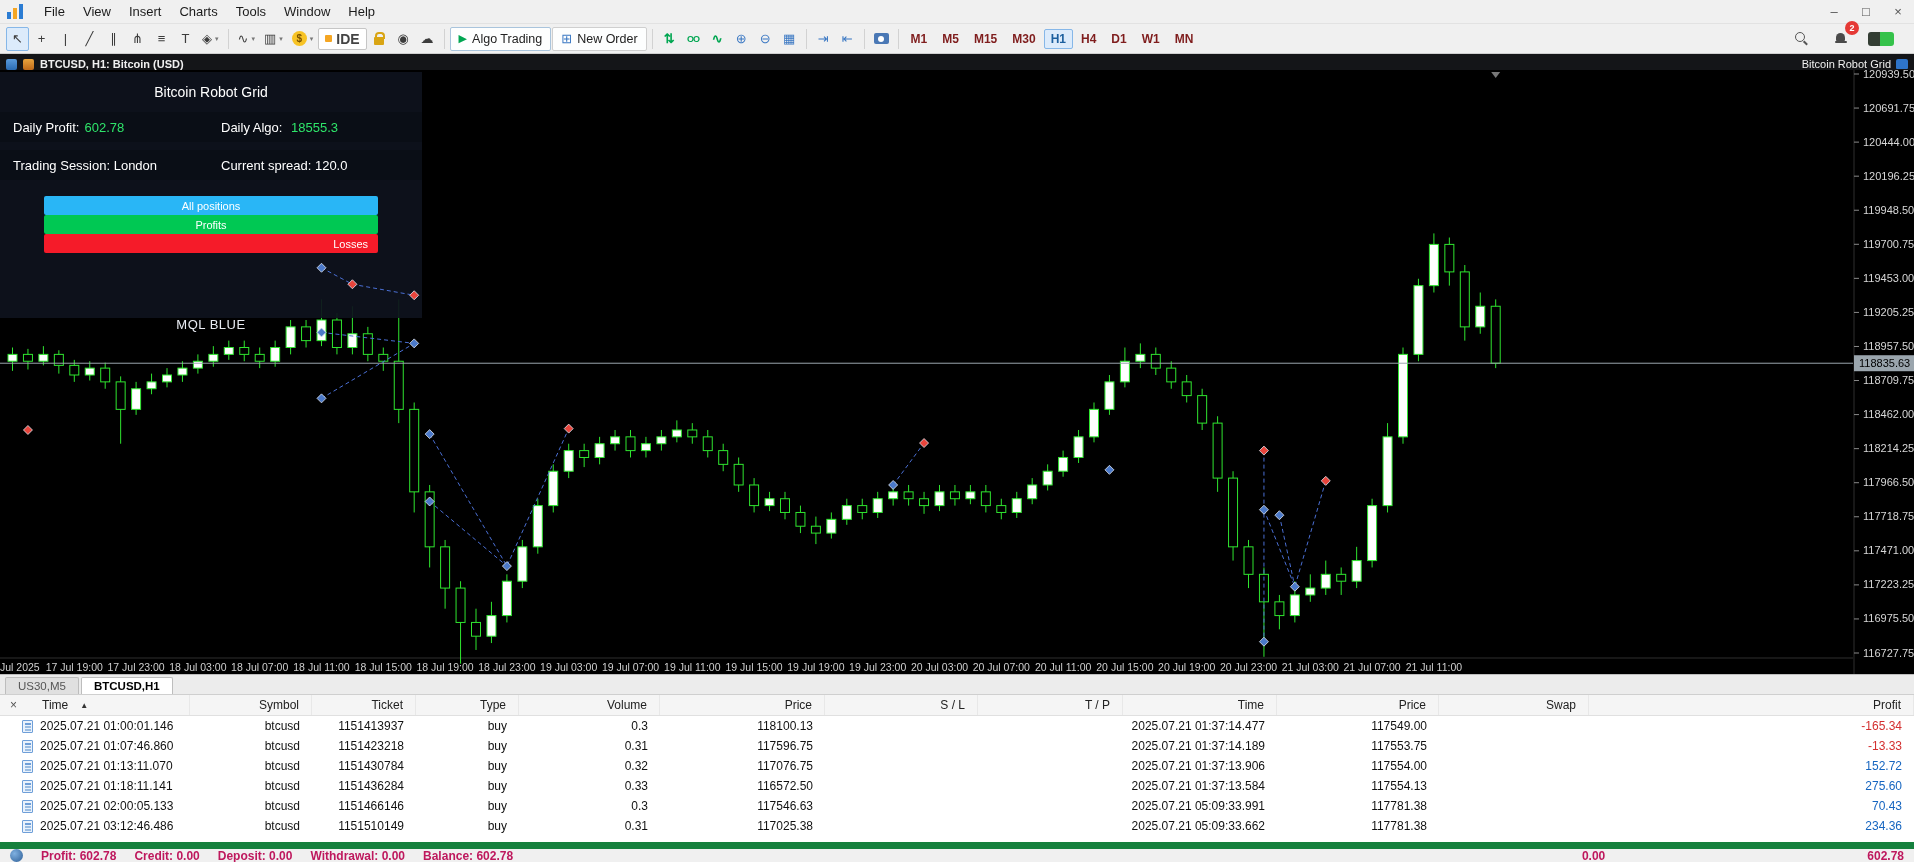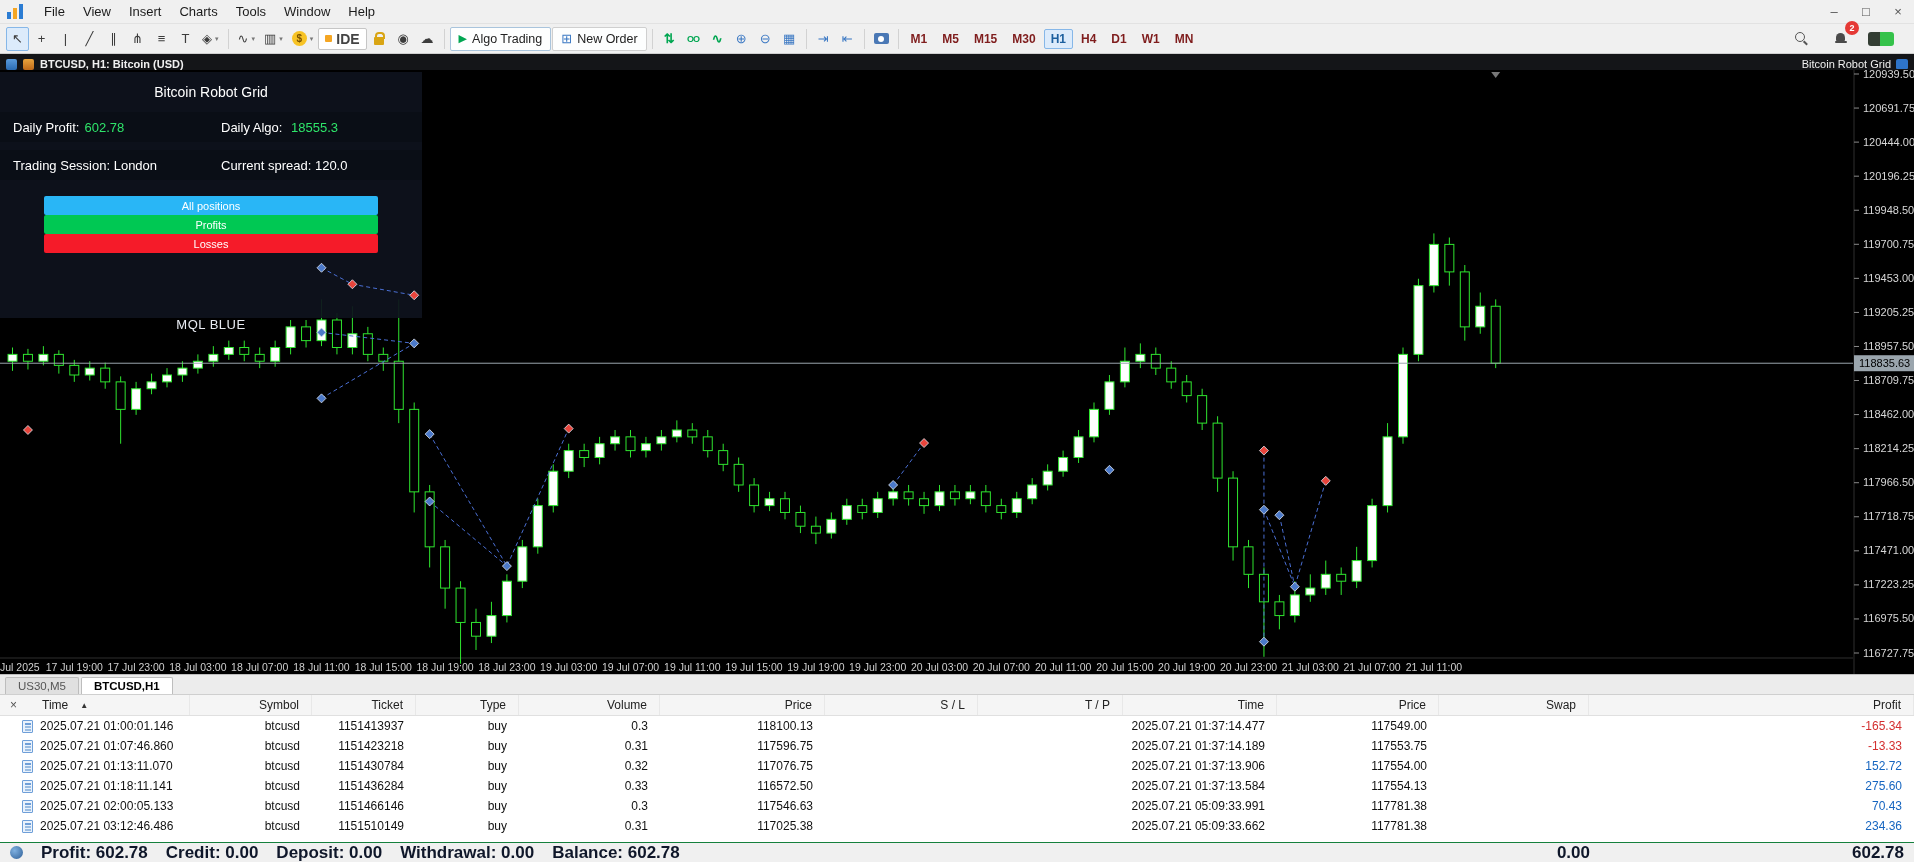--- a/index.html
+++ b/index.html
@@ -89,22 +89,22 @@
   .cell-r { justify-content:flex-end; text-align:right; padding-right:12px; display:flex; align-items:center; }
   .cell-l { padding-left:6px; display:flex; align-items:center; gap:7px; }
   .row-time { padding-left:22px; display:flex; align-items:center; gap:7px; }
   .close-x { width:15px; height:15px; display:inline-flex; align-items:center; justify-content:center; color:#555; font-size:12px; }
   .sort { font-size:8px; color:#333; margin-left:5px; }
   .doc-icon { flex:0 0 11px; width:11px; height:13px; background:#eaf2fc; border:1px solid #6f9fd8; border-radius:1px; position:relative; }
   .doc-icon::before { content:''; position:absolute; left:1.5px; top:2.5px; width:6px; height:1.5px; background:#6f9fd8; box-shadow:0 3px 0 #9bbde2, 0 6px 0 #9bbde2; }
   .neg { color:#d32f2f; } .pos { color:#1565c0; }
 
   
-  .statusbar { height:20px; background:#f0f0f0; border-top:1px solid #15803d; display:flex; align-items:center; gap:18px;
-               font-size:17px; font-weight:700; color:#0f172a; padding:0 10px; }
+  .statusbar { height:20px; background:#f0f0f0; border-top:7px solid #15803d; display:flex; align-items:center; gap:18px;
+               font-size:12px; font-weight:700; color:#be185d; padding:0 10px; }
   .globe { width:13px; height:13px; border-radius:50%; background:radial-gradient(circle at 35% 35%, #7fb0e0, #2d5e96); }
   .sb-right { margin-left:auto; display:flex; align-items:center; }
   .sb-mid { margin-right:262px; }
 </style>
 </head>
 <body>
 
 <div id="app">
 
   <div class="menubar">
@@ -530,21 +530,21 @@
           </span>
         <span><span>Daily Algo: </span><span class="val">18555.3</span></span>
       </div>
       <div class="ea-strip">
         <span class="left">Trading Session: London</span>
         <span>Current spread: 120.0</span>
       </div>
       <div class="ea-buttons" id="ea-buttons">
           <button class="ea-btn" style="background: rgb(41, 182, 246);">All positions</button>
           <button class="ea-btn" style="background: rgb(0, 200, 83);">Profits</button>
-          <button class="ea-btn" style="background: rgb(245, 27, 41);">Losses</button>
+          <button class="ea-btn" style="background: rgb(245, 27, 41); text-align: right;">Losses</button>
         </div>
       <div class="ea-watermark">MQL BLUE</div>
     </div>
 
     <svg id="overlay-svg" width="1914" height="604">
         <polyline points="321.5,197.76755505431234 352.4,214.26426069923428 414.2,225.26206446251558" fill="none" stroke="#4a6fd4" stroke-width="1" stroke-dasharray="4 3"></polyline>
         <polyline points="321.5,262.37965216359 414.2,273.3774559268713" fill="none" stroke="#4a6fd4" stroke-width="1" stroke-dasharray="4 3"></polyline>
         <polyline points="321.5,328.36647474327776 414.2,273.3774559268713" fill="none" stroke="#4a6fd4" stroke-width="1" stroke-dasharray="4 3"></polyline>
         <polyline points="429.65,364.10933697394194 506.9,496.0829821333175 568.6999999999999,358.6104350923013" fill="none" stroke="#4a6fd4" stroke-width="1" stroke-dasharray="4 3"></polyline>
         <polyline points="429.65,431.4708850240399 506.9,496.0829821333175" fill="none" stroke="#4a6fd4" stroke-width="1" stroke-dasharray="4 3"></polyline>

